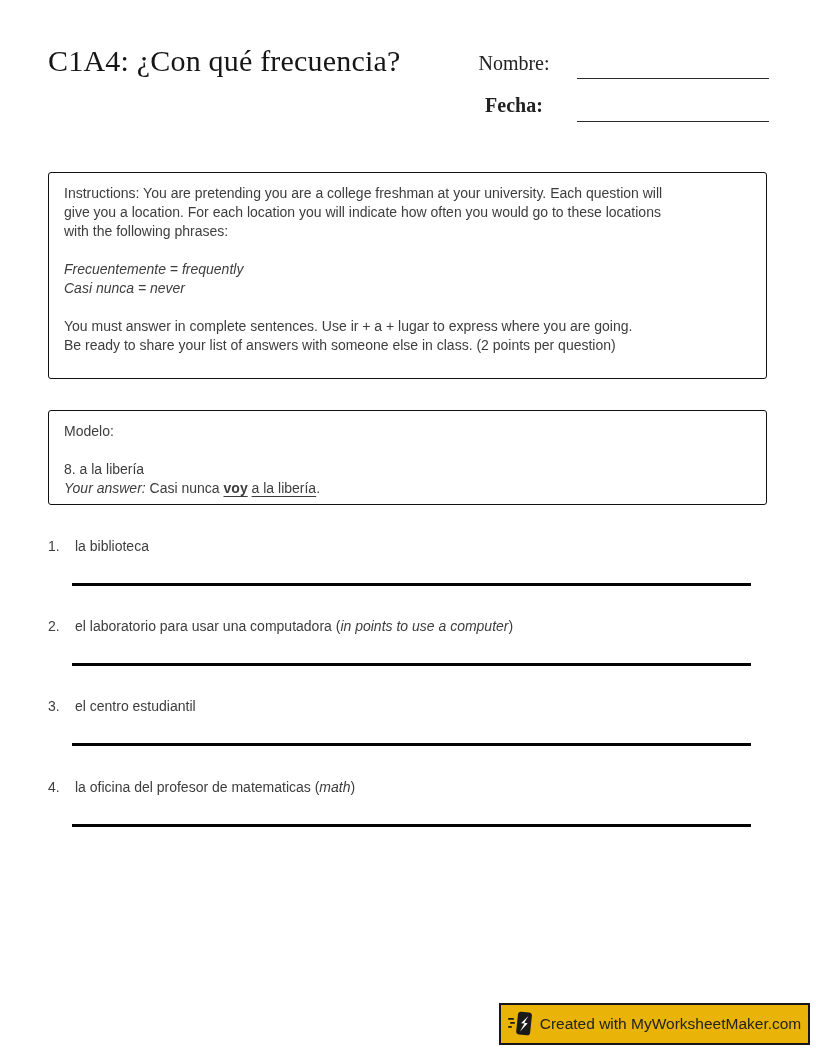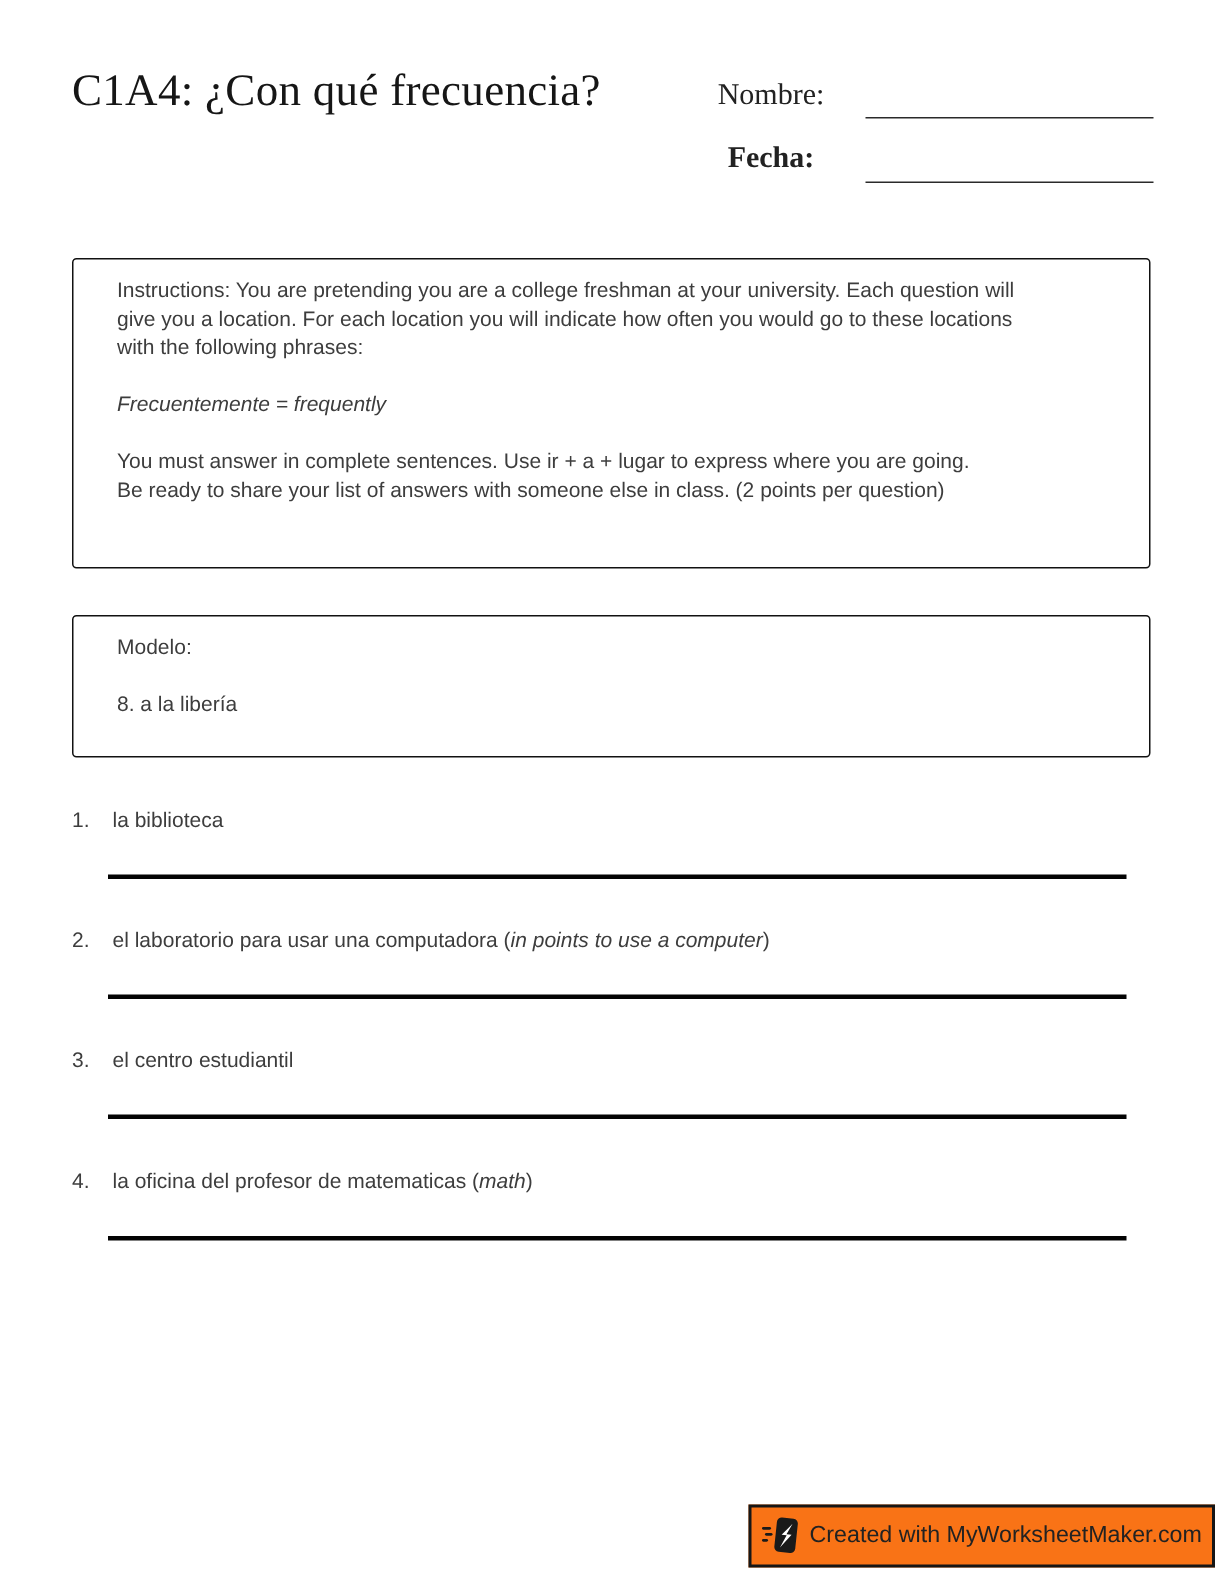--- a/index.html
+++ b/index.html
@@ -30,21 +30,21 @@
     position: absolute; left: 577px; width: 192px; height: 0;
     border-bottom: 1.5px solid #2a2a2a;
   }
   .nombre-line { top: 78px; }
   .fecha-line  { top: 121px; }
 
   
   .box {
     position: absolute; left: 48px; width: 719px;
     border: 1.6px solid #111111; border-radius: 3px;
-    box-sizing: border-box; padding: 11px 29px;
+    box-sizing: border-box; padding: 11px 15px;
     font-size: 14px; line-height: 19px; color: #3d3d3d;
     background: #ffffff;
   }
   .instructions-box { top: 172px; height: 207px; overflow: hidden; }
   .model-box { top: 410px; height: 95px; overflow: hidden; }
   .tline { min-height: 19px; }
   .blank { height: 19px; }
   .it { font-style: italic; }
   .b  { font-weight: bold; }
   .u  { text-decoration: underline; text-decoration-thickness: 1.3px; text-underline-offset: 2.5px; }
@@ -59,21 +59,21 @@
     position: absolute; left: 24px; top: 46px;
     width: 679px; height: 3px; background: #030303;
   }
 
   
   .footer {
     position: absolute; left: 499px; top: 1003px;
     width: 311px; height: 42px;
     border: 2px solid #161616; box-sizing: border-box;
     display: flex; align-items: center; justify-content: center;
-    gap: 8px; background: #f97316;
+    gap: 8px; background: #eab308;
     font-size: 15.5px; color: #222222; white-space: nowrap;
   }
   .logo { width: 24px; height: 26px; flex: 0 0 auto; }
 </style>
 </head>
 <body>
 
 <h1 class="title">C1A4: ¿Con qué frecuencia?</h1>
 
 <div class="hdr-label nombre-label">Nombre:</div>
@@ -81,29 +81,31 @@
 
 <div class="hdr-label fecha-label">Fecha:</div>
 <div class="hdr-line fecha-line"></div>
 
 <div class="box instructions-box">
   <div class="tline">Instructions: You are pretending you are a college freshman at your university. Each question will</div>
   <div class="tline">give you a location. For each location you will indicate how often you would go to these locations</div>
   <div class="tline">with the following phrases:</div>
   <div class="blank"></div>
   <div class="tline it">Frecuentemente = frequently</div>
+  <div class="tline it">Casi nunca = never</div>
   <div class="blank"></div>
   <div class="tline">You must answer in complete sentences. Use ir + a + lugar to express where you are going.</div>
   <div class="tline">Be ready to share your list of answers with someone else in class. (2 points per question)</div>
 </div>
 
 <div class="box model-box">
   <div class="tline">Modelo:</div>
   <div class="blank"></div>
   <div class="tline">8. a la libería</div>
+  <div class="tline"><span class="it">Your answer:</span><span> Casi nunca </span><span class="b u">voy</span><span> </span><span class="u">a la libería</span><span>.</span></div>
 </div>
 
 <div class="question" style="top:537px">
   <span class="q-num">1.</span><span>la biblioteca</span><span class="it"></span><span></span>
   <div class="answer-line"></div>
 </div>
 
 <div class="question" style="top:617px">
   <span class="q-num">2.</span><span>el laboratorio para usar una computadora (</span><span class="it">in points to use a computer</span><span>)</span>
   <div class="answer-line"></div>

